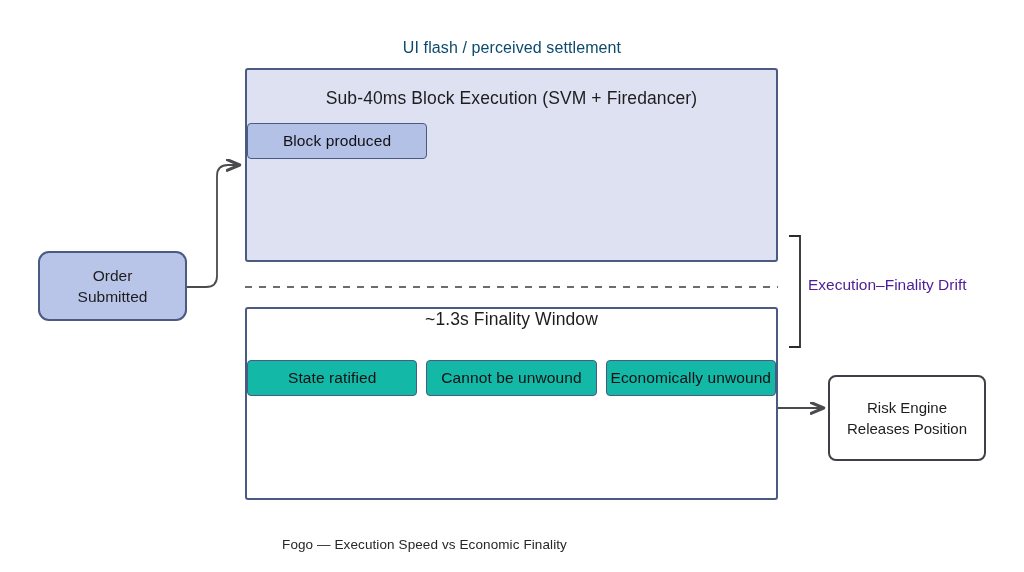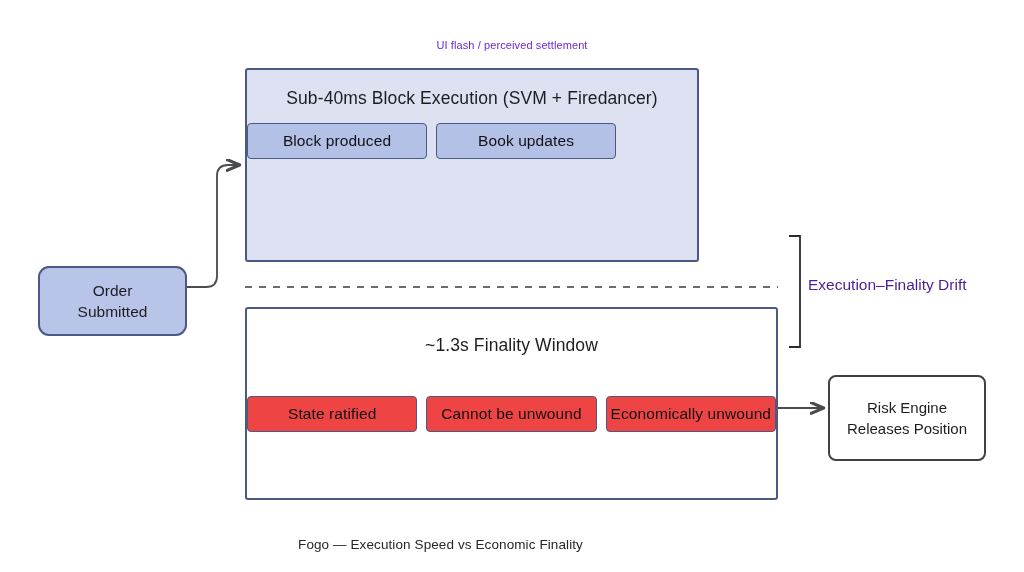--- a/index.html
+++ b/index.html
@@ -16,50 +16,49 @@
     width: 1024px;
     height: 572px;
     background: #ffffff;
     overflow: hidden;
   }
 
   
   .caption {
     position: absolute;
     text-align: center;
-    color: #6d28d9;
-    font-size: 11px;
+    color: #0c4a6e;
+    font-size: 16px;
     letter-spacing: 0.1px;
     white-space: nowrap;
   }
   #caption-top {
     left: 0;
     width: 1024px;
     top: 39px;
   }
   #caption-bottom {
     left: 0;
     width: 849px;
     top: 537px;
     font-size: 13.5px;
     color: #27272a;
-    padding-left: 16px;
   }
 
   
   .panel {
     position: absolute;
     box-sizing: border-box;
     border: 2px solid #4a5a82;
     border-radius: 3px;
   }
   #execution-panel {
     left: 245px;
     top: 68px;
-    width: 454px;
+    width: 533px;
     height: 194px;
     background: #dde1f2;
   }
   #finality-panel {
     left: 245px;
     top: 307px;
     width: 533px;
     height: 193px;
     background: #ffffff;
   }
@@ -67,21 +66,21 @@
     position: absolute;
     left: 0;
     width: 100%;
     text-align: center;
     color: #1d1d1f;
     font-size: 17.5px;
     letter-spacing: 0.1px;
     white-space: nowrap;
   }
   #execution-title { top: 18px; }
-  #finality-title  { top: 26px; }
+  #finality-title  { top: 0; }
 
   
   .pill-list {
     position: absolute;
     left: 0;
     width: 100%;
     display: flex;
     flex-direction: row;
     align-items: center;
   }
@@ -106,30 +105,29 @@
     white-space: nowrap;
   }
   #execution-pills .pill {
     width: 180px;
     height: 36px;
     background: #b4c1e6;
   }
   #finality-pills .pill {
     width: 204px;
     height: 36px;
-    background: #ef4444;
-    margin-top: 36px;
+    background: #14b8a6;
   }
 
   
   #order-node {
     position: absolute;
     box-sizing: border-box;
     left: 38px;
-    top: 266px;
+    top: 251px;
     width: 149px;
     height: 70px;
     background: #b9c5e8;
     border: 2px solid #4a5a82;
     border-radius: 11px;
     display: flex;
     align-items: center;
     justify-content: center;
   }
   #order-node .node-text {
@@ -208,21 +206,20 @@
 
   <div id="order-node">
     <div class="node-text">Order
 Submitted</div>
   </div>
 
   <div class="panel" id="execution-panel">
     <div class="panel-title" id="execution-title">Sub-40ms Block Execution (SVM + Firedancer)</div>
     <div class="pill-list" id="execution-pills">
       <div class="pill">Block produced</div>
-      <div class="pill">Book updates</div>
     </div>
   </div>
 
   <div class="panel" id="finality-panel">
     <div class="panel-title" id="finality-title">~1.3s Finality Window</div>
     <div class="pill-list" id="finality-pills">
       <div class="pill">State ratified</div>
       <div class="pill">Cannot be unwound</div>
       <div class="pill">Economically unwound</div>
     </div>

